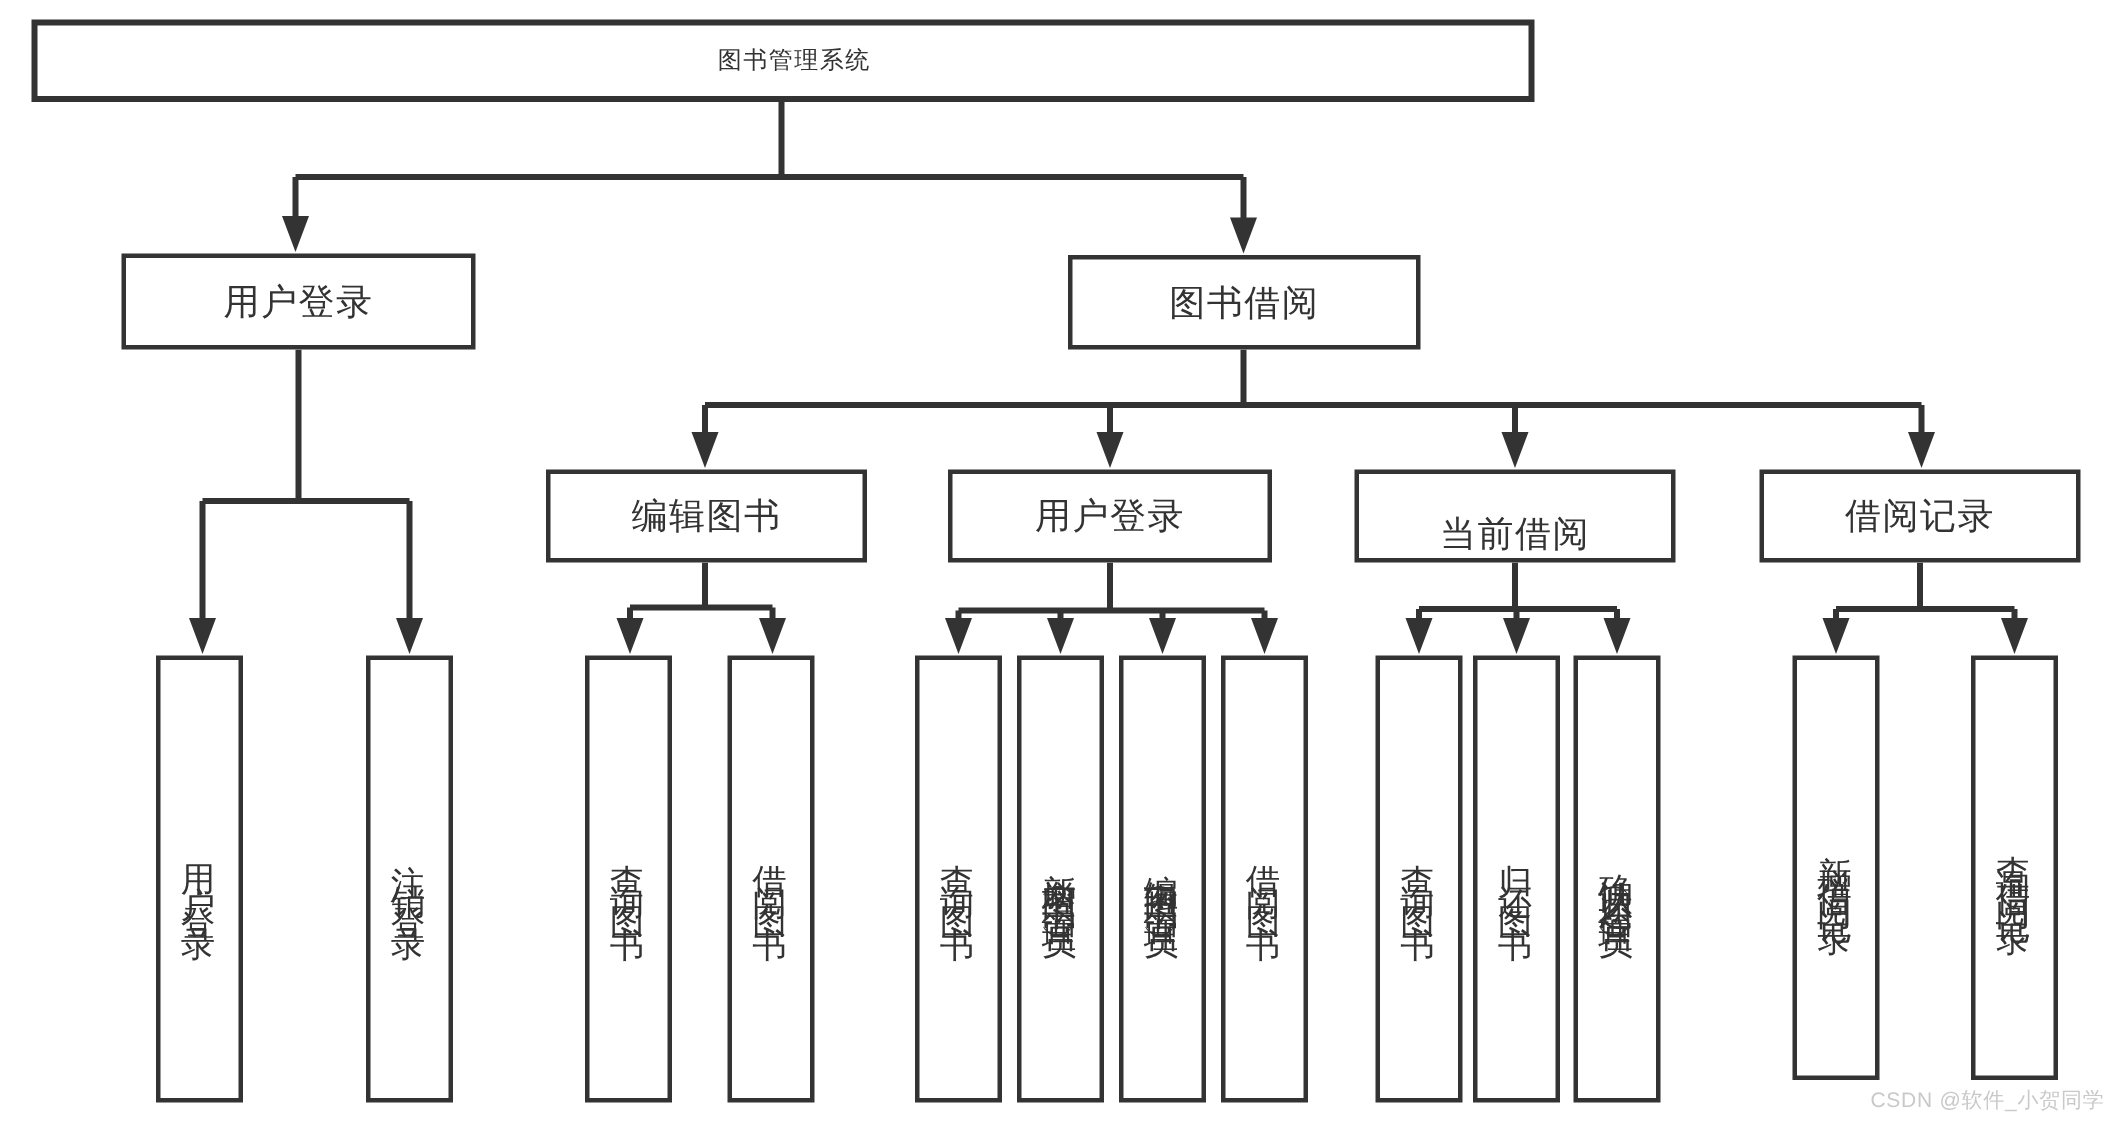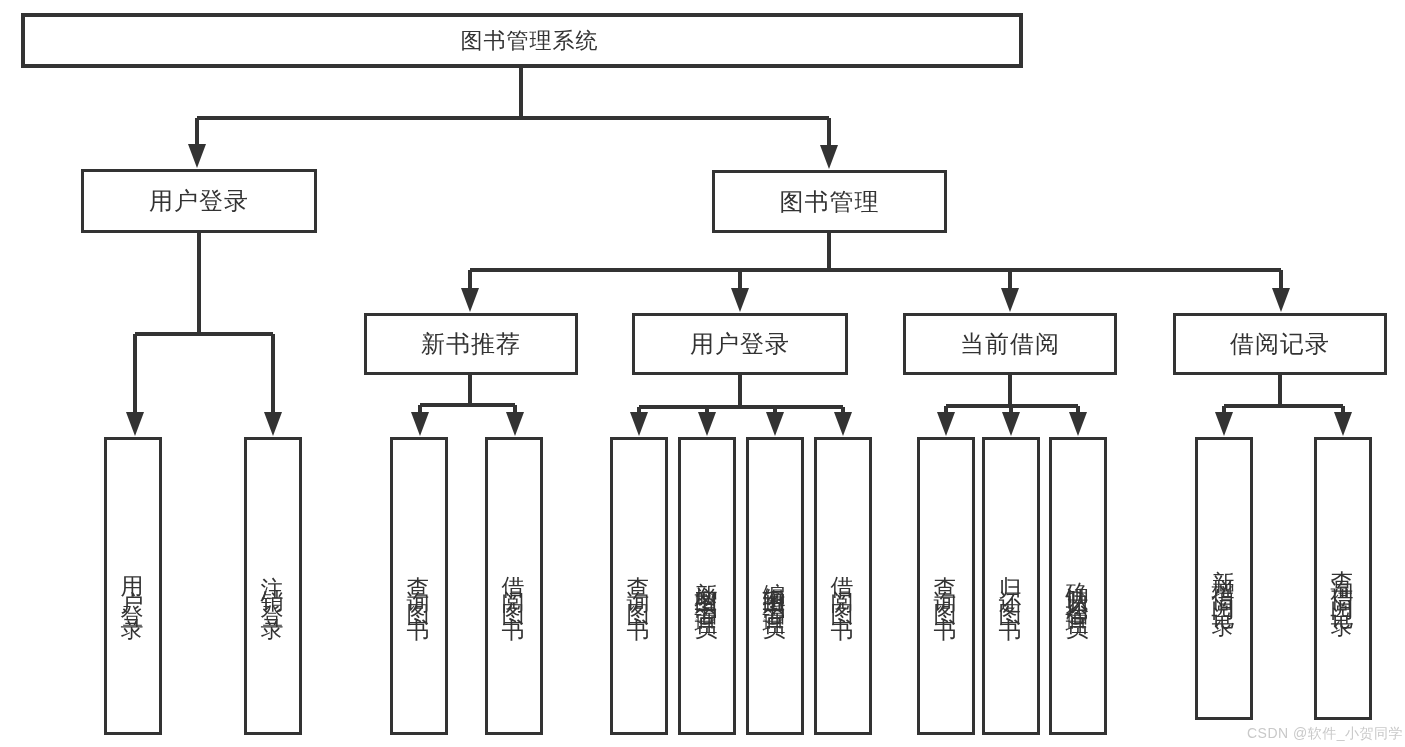--- a/index.html
+++ b/index.html
@@ -28,21 +28,21 @@
     background: #ffffff;
     border: 3px solid #333333;
     color: #333333;
     display: flex;
     align-items: center;
     justify-content: center;
     z-index: 2;
   }
   .node.root {
     border-width: 4px;
-    font-size: 22px;
+    font-size: 16px;
     letter-spacing: 1px;
     padding-left: 15px;
   }
   .node.hbox {
     font-size: 24px;
     letter-spacing: 1px;
   }
   .node.vbox {
     width: 58px;
     top: 437px;
@@ -110,30 +110,30 @@
   </svg>
 
   <div class="node root" style="left:21px; top:13px; width:1002px; height:55px;">
     <span>图书管理系统</span>
   </div>
 
   <div class="node hbox" style="left:81px; top:169px; width:236px; height:64px;">
     <span>用户登录</span>
   </div>
   <div class="node hbox" style="left:712px; top:170px; width:235px; height:63px;">
-    <span>图书管理</span>
+    <span>图书借阅</span>
   </div>
 
   <div class="node hbox" style="left:364px; top:313px; width:214px; height:62px;">
-    <span>新书推荐</span>
+    <span>编辑图书</span>
   </div>
   <div class="node hbox" style="left:632px; top:313px; width:216px; height:62px;">
     <span>用户登录</span>
   </div>
-  <div class="node hbox" style="left:903px; top:313px; width:214px; height:62px;">
+  <div class="node hbox" style="left:903px; top:313px; width:214px; height:62px;align-items:flex-end;">
     <span>当前借阅</span>
   </div>
   <div class="node hbox" style="left:1173px; top:313px; width:214px; height:62px;">
     <span>借阅记录</span>
   </div>
 
   <div class="node vbox" style="left:104px;">
     <span class="vtext ls-4">用户登录</span>
   </div>
   <div class="node vbox" style="left:244px;">

